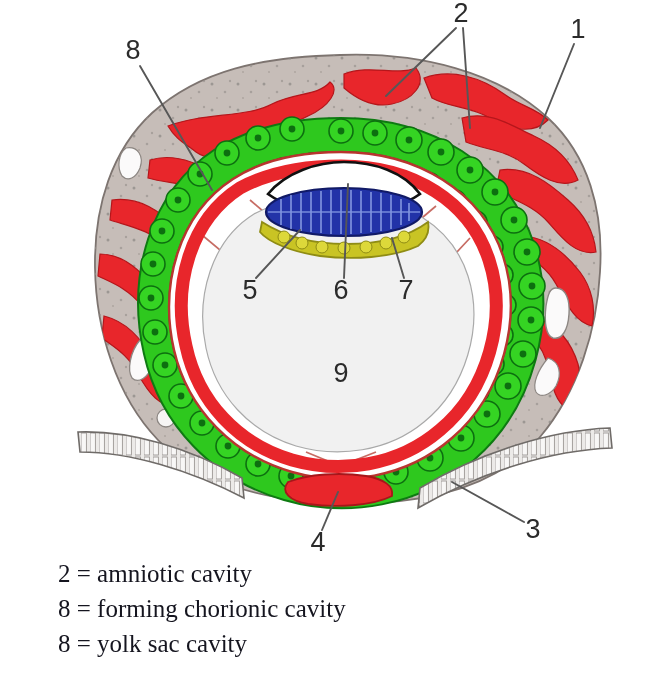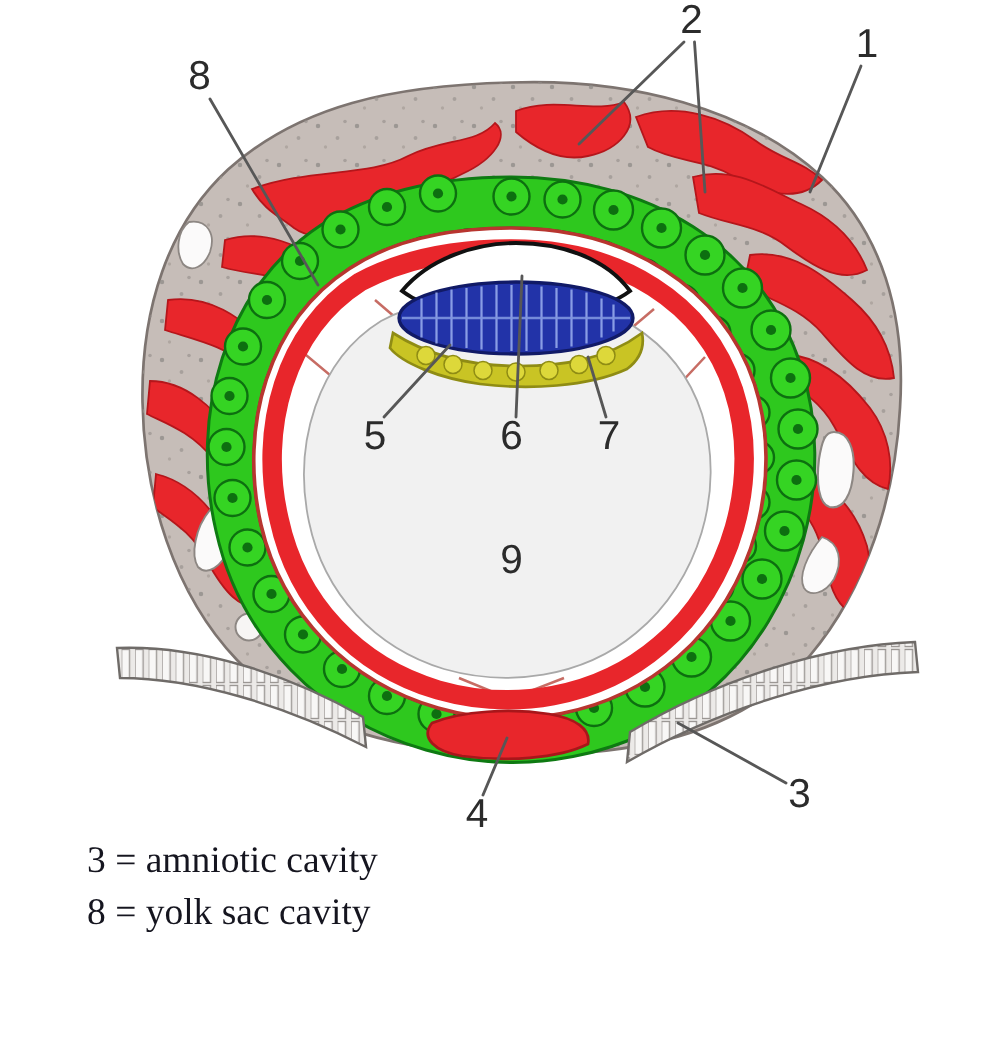--- a/index.html
+++ b/index.html
@@ -438,17 +438,18 @@
       <text class="num-label" x="318" y="544">4</text>
       <text class="num-label" x="250" y="292">5</text>
       <text class="num-label" x="341" y="292">6</text>
       <text class="num-label" x="406" y="292">7</text>
       <text class="num-label" x="133" y="52">8</text>
       <text class="num-label" x="341" y="375">9</text>
     </g>
   </svg>
 
   <div class="legend">
-    <div class="legend-line">3 = amniotic cavity</div>
+    <div class="legend-line">2 = amniotic cavity</div>
+    <div class="legend-line">8 = forming chorionic cavity</div>
     <div class="legend-line">8 = yolk sac cavity</div>
   </div>
 
 </div>
 
 </body></html>

